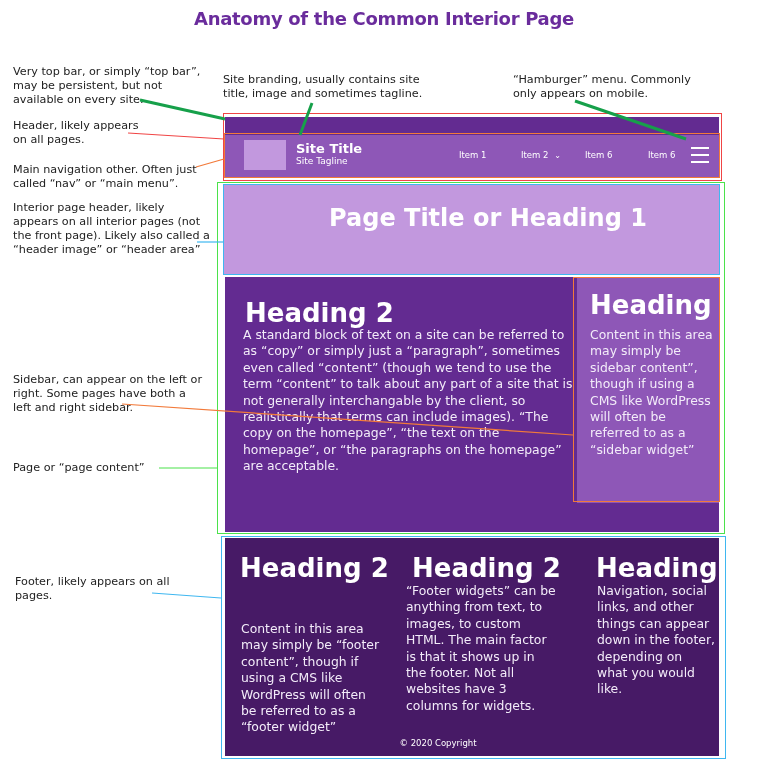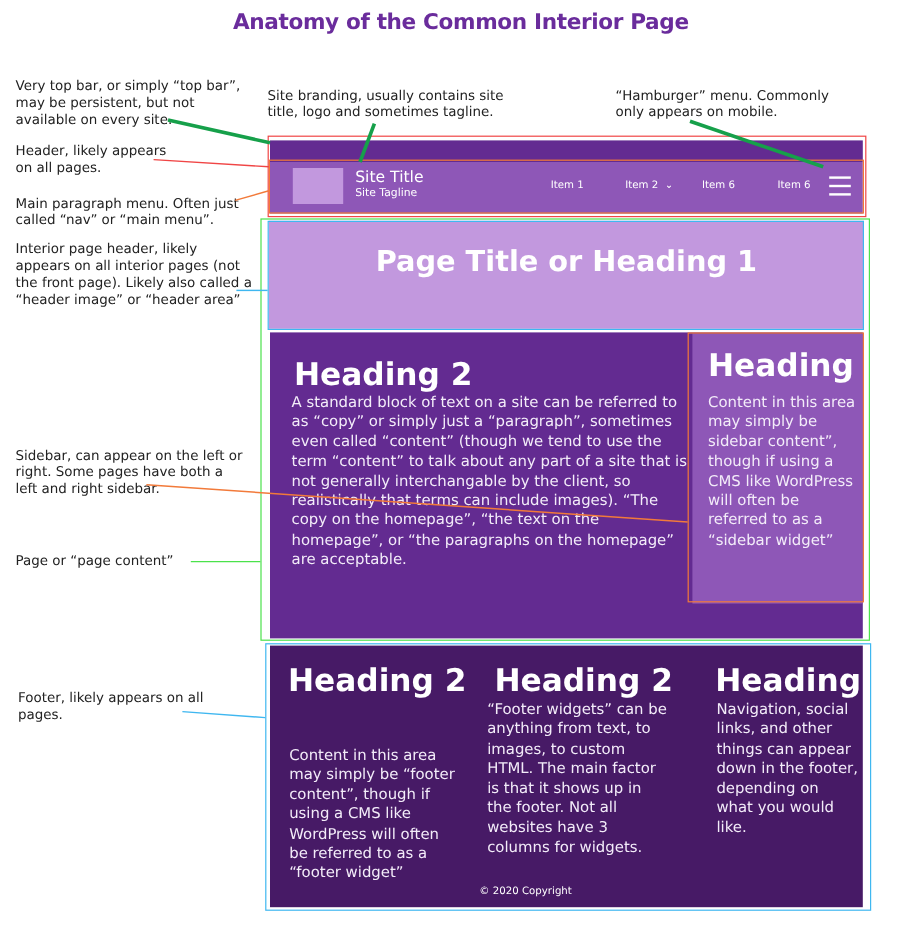--- a/index.html
+++ b/index.html
@@ -5,54 +5,54 @@
   html, body { margin:0; padding:0; background:#ffffff; }
   body { width:768px; height:779px; position:relative; overflow:hidden; font-family:"DejaVu Sans", sans-serif; }
   .abs { position:absolute; }
   .main-title { left:0; top:8px; width:768px; text-align:center; color:#6a2c9c; font-size:18px; font-weight:bold; letter-spacing:-0.3px; }
   .note { color:#222; font-size:11.2px; line-height:14px; }
 
   
   .topbar { left:225px; top:117px; width:494px; height:18px; background:#632b91; }
   .navbar { left:225px; top:135px; width:494px; height:43px; background:#8e57b7; }
   .logo-box { left:244px; top:140px; width:42px; height:30px; background:#c298de; }
-  .site-title { left:296px; top:141px; color:#fff; font-size:13px; }
+  .site-title { left:296px; top:141px; color:#fff; font-size:13px;font-weight:bold; }
   .site-tagline { left:296px; top:156px; color:#fff; font-size:9px; }
   .nav-item { top:150px; color:#fff; font-size:8.5px; }
   .hamburger { left:691px; top:147px; width:18px; height:16px; }
   .hamburger span { display:block; height:2px; background:#fff; margin-bottom:5px; }
 
   .page-header { left:224px; top:184px; width:496px; height:90px; background:#c298de; }
-  .page-title { left:224px; top:204px; width:496px; text-align:center; color:#fff; font-size:24px; font-weight:bold; }
+  .page-title { left:224px; top:204px; width:496px; text-align:center; color:#fff; font-size:24px; font-weight:bold;padding-left:16px; }
 
   .content-area { left:225px; top:277px; width:494px; height:255px; background:#632b91; }
   .sidebar { left:577px; top:278px; width:142px; height:225px; background:#8e57b7; }
   .h2 { color:#fff; font-size:26px; font-weight:bold; }
   .para { color:#f3ecf9; font-size:12.4px; line-height:16.4px; }
 
   .footer { left:225px; top:538px; width:494px; height:218px; background:#471a66; }
   .copyright { left:225px; top:738px; width:426px; text-align:center; color:#fff; font-size:8.5px; }
 
   
   .box { position:absolute; box-sizing:border-box; }
   svg.lines { position:absolute; left:0; top:0; }
 </style>
 </head>
 <body>
 
 <div class="abs main-title">Anatomy of the Common Interior Page</div>
 
 <div class="abs note" style="left:13px;top:65px;width:190px;">Very top bar, or simply “top bar”, may be  persistent, but not available on every site.</div>
 <div class="abs note" style="left:13px;top:119px;width:140px;">Header, likely appears on all pages.</div>
-<div class="abs note" style="left:13px;top:163px;width:200px;">Main paragraph menu. Often just called “nav” or “main menu”.</div>
+<div class="abs note" style="left:13px;top:163px;width:200px;">Main navigation other. Often just called “nav” or “main menu”.</div>
 <div class="abs note" style="left:13px;top:201px;width:200px;">Interior page header, likely appears on all interior pages (not the front page). Likely also called a “header image” or “header area”</div>
 <div class="abs note" style="left:13px;top:373px;width:190px;">Sidebar, can appear on the left or right. Some pages have both a left and right sidebar.</div>
 <div class="abs note" style="left:13px;top:461px;width:150px;">Page or “page content”</div>
 <div class="abs note" style="left:15px;top:575px;width:190px;">Footer, likely appears on all pages.</div>
-<div class="abs note" style="left:223px;top:73px;width:200px;">Site branding, usually contains site title, logo and sometimes tagline.</div>
+<div class="abs note" style="left:223px;top:73px;width:200px;">Site branding, usually contains site title, image and sometimes tagline.</div>
 <div class="abs note" style="left:513px;top:73px;width:200px;">“Hamburger” menu. Commonly only appears on mobile.</div>
 
 <div class="abs topbar"></div>
 <div class="abs navbar"></div>
 <div class="abs logo-box"></div>
 <div class="abs site-title">Site Title</div>
 <div class="abs site-tagline">Site Tagline</div>
 <div class="abs nav-item" style="left:459px;">Item 1</div>
 <div class="abs nav-item" style="left:521px;">
   <span>Item 2</span>

